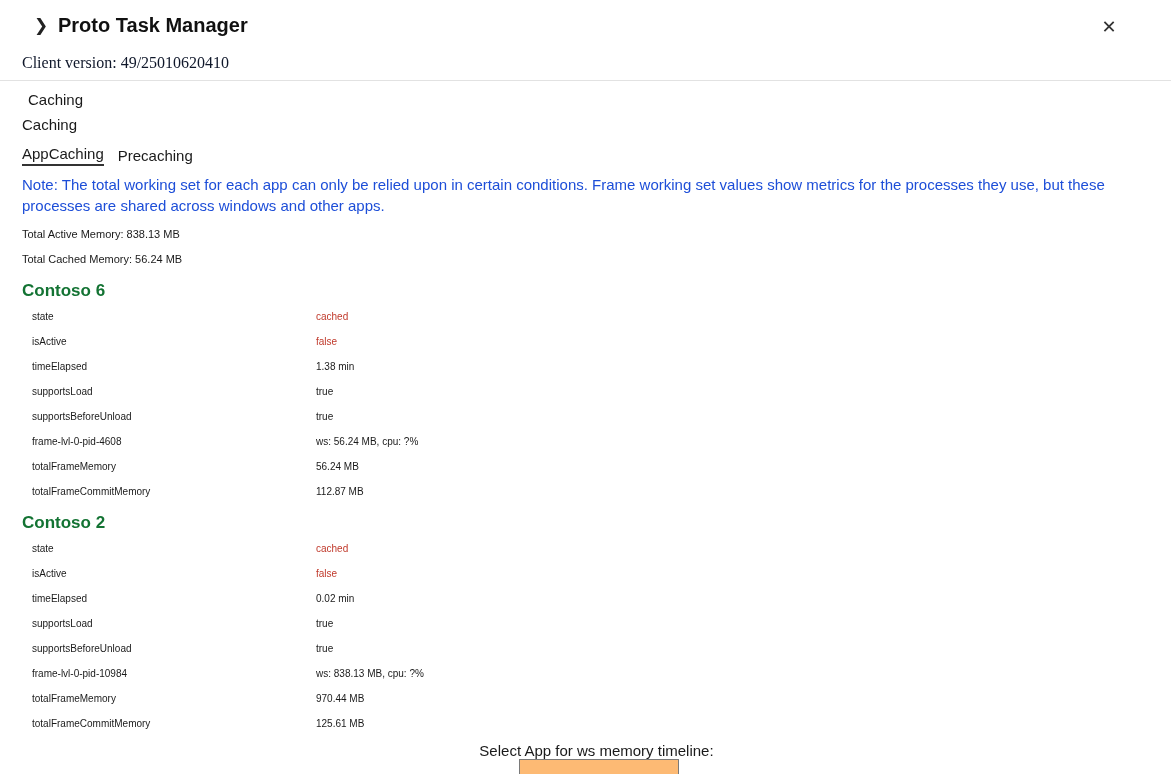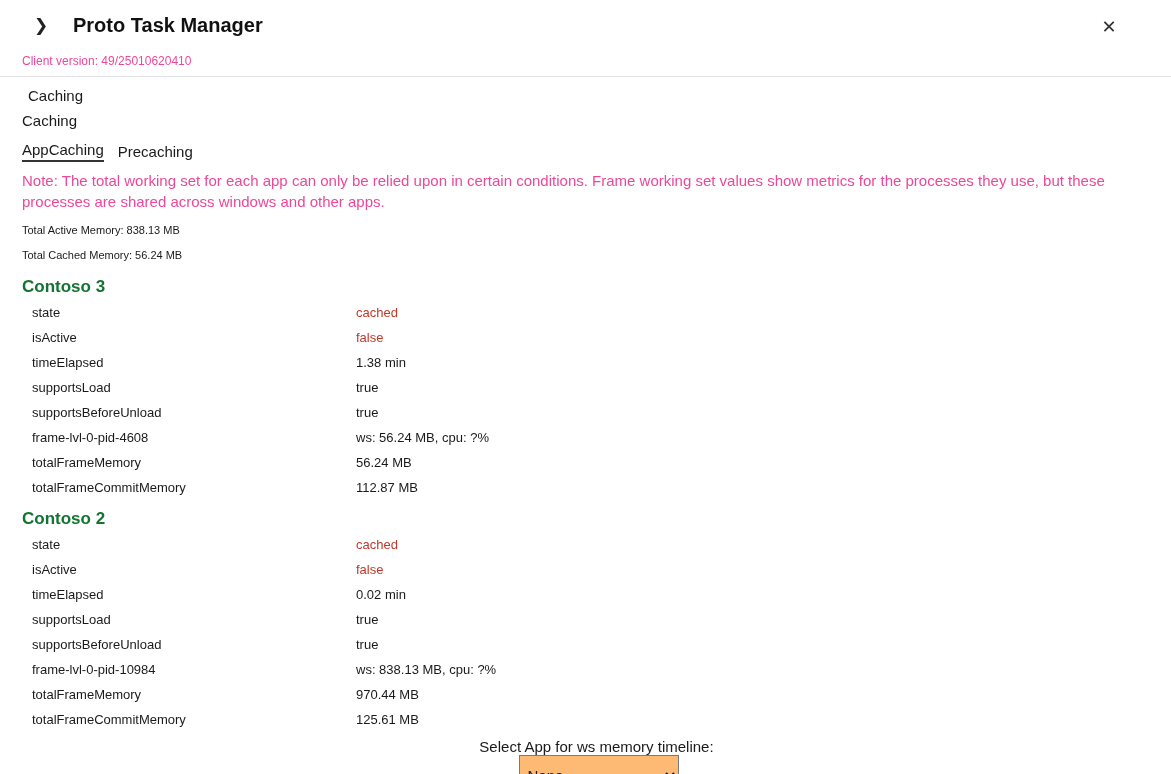--- a/index.html
+++ b/index.html
@@ -28,38 +28,39 @@
     font-size: 17px;
     color: #222;
     width: 22px;
     line-height: 1;
     user-select: none;
   }
   .app-title {
     font-size: 20px;
     font-weight: bold;
     color: #111;
-    margin-left: 17px;
+    margin-left: 2px;
   }
   .close-btn {
     position: absolute;
     top: 18px;
     right: 52px;
     width: 20px;
     height: 20px;
     font-size: 18px;
     color: #333;
     line-height: 18px;
     text-align: center;
     cursor: pointer;
   }
   .client-version {
     padding: 4px 0 0 22px;
-    font-size: 12px;
-    color: #ec4899;
+    font-size: 16px;
+    color: #0f172a;
+    font-family: Liberation Serif, serif;
   }
   .divider {
     border-top: 1px solid #e2e2e2;
     margin-top: 8px;
   }
   .section-a {
     padding: 10px 0 0 28px;
     font-size: 15px;
     color: #1a1a1a;
   }
@@ -81,21 +82,21 @@
     cursor: pointer;
   }
   .tab.active {
     border-bottom: 2px solid #333;
     text-align: right;
   }
   .note {
     padding: 8px 6px 0 22px;
     font-size: 15px;
     line-height: 21px;
-    color: #ec4899;
+    color: #1d4ed8;
     max-width: 1150px;
   }
   .totals {
     padding: 6px 0 0 22px;
     font-size: 11px;
     line-height: 25px;
     color: #1a1a1a;
   }
   .app-group {
     margin-top: 6px;
@@ -103,22 +104,21 @@
   .app-name {
     padding-left: 22px;
     font-size: 17px;
     font-weight: bold;
     color: #137333;
     line-height: 26px;
   }
   .prop-row {
     display: flex;
     line-height: 25px;
-    font-size: 13px;
-    gap: 40px;
+    font-size: 10px;
   }
   .prop-key {
     width: 280px;
     padding-left: 32px;
     box-sizing: border-box;
     color: #1a1a1a;
   }
   .prop-val {
     color: #1a1a1a;
     margin-left: 36px;
@@ -172,21 +172,21 @@
 </div>
 
 <div class="note">Note: The total working set for each app can only be relied upon in certain conditions. Frame working set values show metrics for the processes they use, but these processes are shared across windows and other apps.</div>
 
 <div class="totals">
   <div>Total Active Memory: 838.13 MB</div>
   <div>Total Cached Memory: 56.24 MB</div>
 </div>
 
 <div class="app-group">
-  <div class="app-name">Contoso 3</div>
+  <div class="app-name">Contoso 6</div>
   <div class="prop-row">
     <div class="prop-key">state</div>
     <div class="prop-val alert">cached</div>
   </div>
   <div class="prop-row">
     <div class="prop-key">isActive</div>
     <div class="prop-val alert">false</div>
   </div>
   <div class="prop-row">
     <div class="prop-key">timeElapsed</div>

